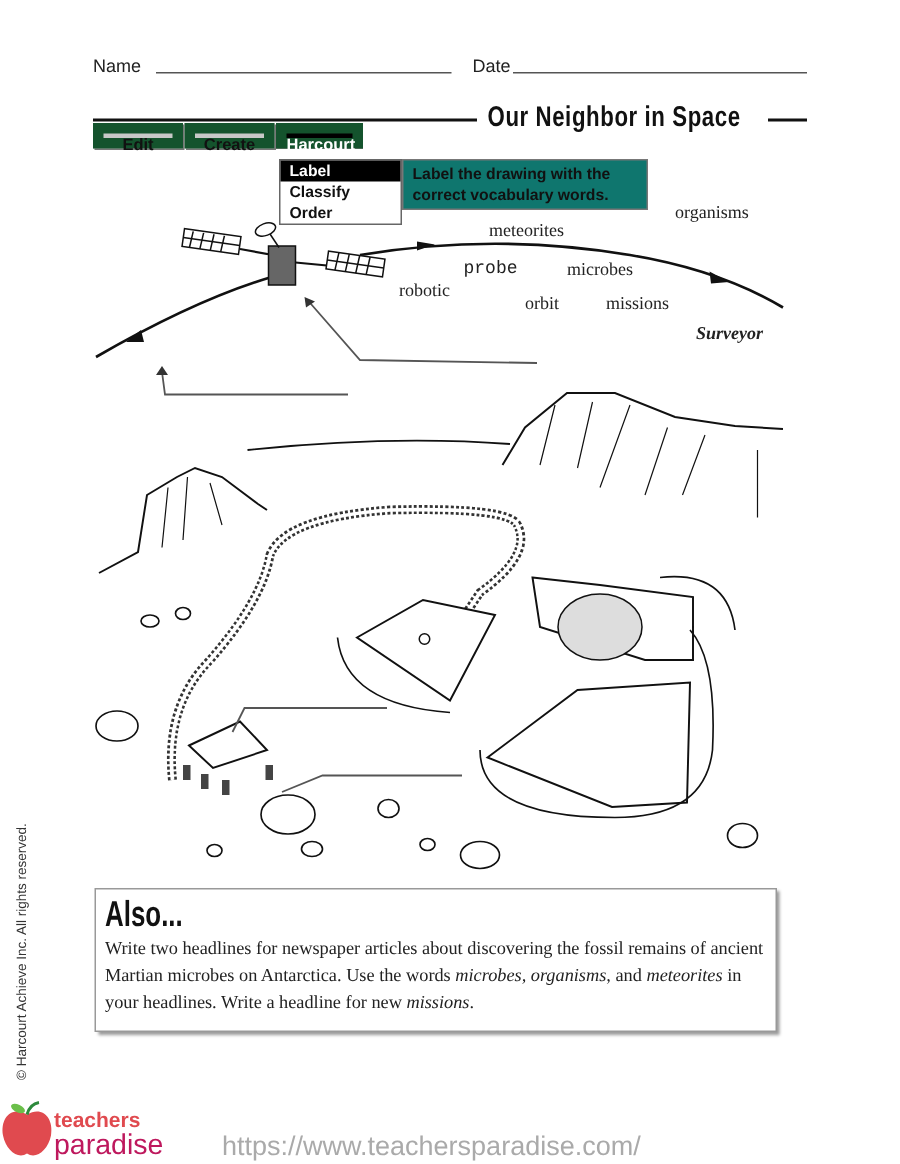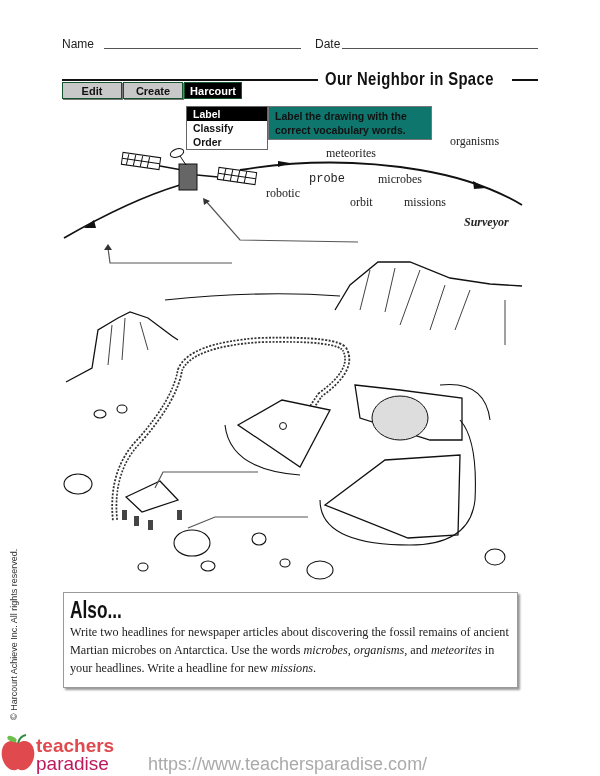--- a/index.html
+++ b/index.html
@@ -1,34 +1,34 @@
 <!DOCTYPE html>
 <html><head>
 <meta charset="utf-8">
 <style>
   html,body{margin:0;padding:0;background:#fff;}
   body{width:600px;height:776px;position:relative;overflow:hidden;font-family:"Liberation Sans",sans-serif;color:#111;}
   .abs{position:absolute;}
   .hdr-label{font-size:12px;color:#222;}
   .hdr-line{border-bottom:1px solid #555;height:0;}
   .title{font-family:"Liberation Sans",sans-serif;font-weight:bold;font-size:19px;transform:scaleX(0.78);transform-origin:left top;letter-spacing:0.5px;white-space:nowrap;}
-  .tab{height:17px;line-height:17px;font-size:11px;font-weight:bold;text-align:center;border:1px solid #14532d;box-sizing:border-box;cursor:pointer;}
+  .tab{height:17px;line-height:17px;font-size:11px;font-weight:bold;text-align:center;border:7px solid #14532d;box-sizing:border-box;cursor:pointer;}
   .tab.off{background:#c8c8c8;color:#111;box-shadow:1px 1px 0 #777;}
   .tab.on{background:#000;color:#fff;}
   .menu{border:1px solid #666;background:#fff;width:80px;font-size:10.5px;font-weight:bold;}
   .menu div{height:14px;line-height:14px;padding-left:6px;cursor:pointer;}
   .menu .sel{background:#000;color:#fff;}
   .instr{border:1px solid #777;font-size:10.5px;font-weight:bold;padding:2px 6px;line-height:14px;width:150px;background:#0f766e;}
   .word{font-family:"Liberation Serif",serif;font-size:12px;color:#222;}
   .word.it{font-style:italic;}
   .also-box{border:1px solid #999;box-shadow:2px 2px 2px #999;background:#fff;padding:4px 6px 8px 6px;box-sizing:border-box;}
   .also-title{font-weight:bold;font-size:24px;transform:scaleX(0.72);transform-origin:left top;height:26px;line-height:26px;white-space:nowrap;}
   .also-text{font-family:"Liberation Serif",serif;font-size:12.2px;line-height:18px;color:#222;}
   .copyright{font-size:9px;color:#333;transform:rotate(-90deg);transform-origin:left top;white-space:nowrap;}
-  .logo1{font-weight:bold;font-size:19px;color:#e04a4f;line-height:18px;}
+  .logo1{font-weight:bold;font-size:14px;color:#e04a4f;line-height:18px;}
   .logo2{font-weight:normal;font-size:19px;color:#be185d;line-height:18px;}
   .url{font-size:18px;color:#aaa;}
 </style>
 </head>
 <body>
 
 <div class="abs hdr-label" style="left:62px;top:37px;">Name</div>
 <div class="abs hdr-line" style="left:104px;top:48px;width:197px;"></div>
 <div class="abs hdr-label" style="left:315px;top:37px;">Date</div>
 <div class="abs hdr-line" style="left:342px;top:48px;width:196px;"></div>

